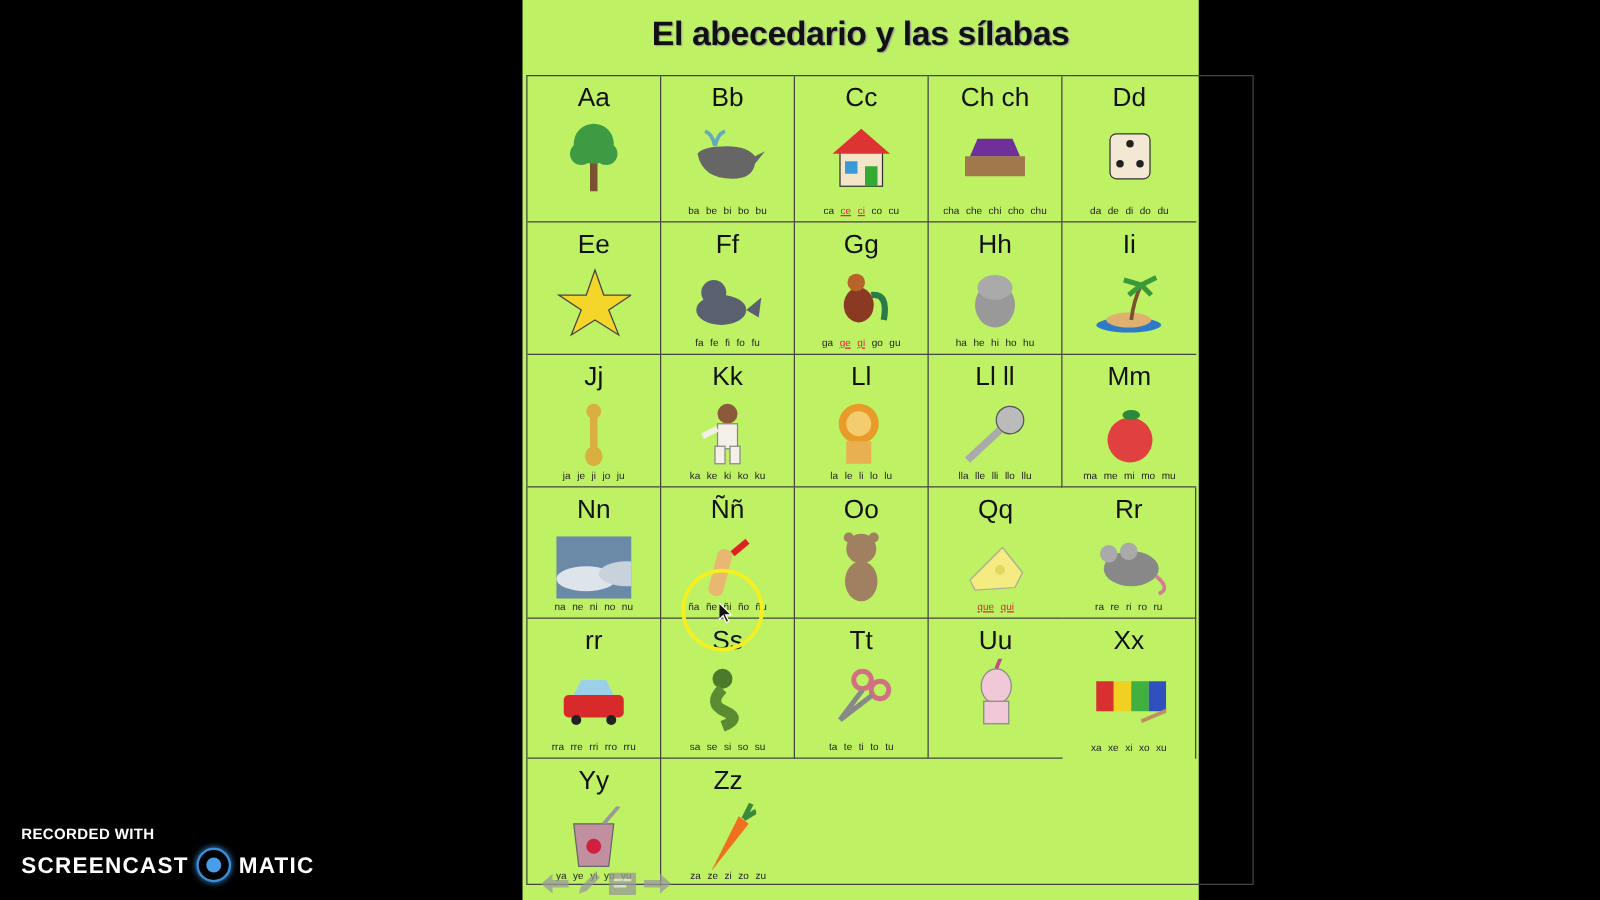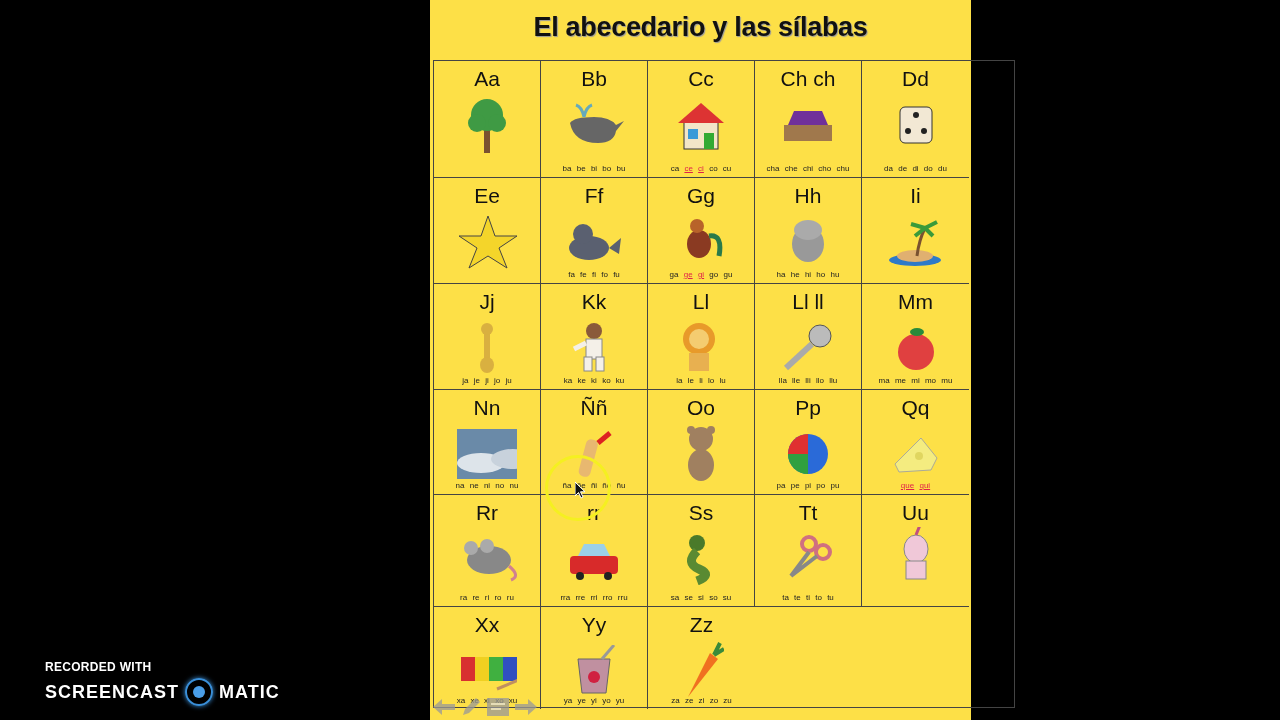--- a/index.html
+++ b/index.html
@@ -1,29 +1,29 @@
 <!DOCTYPE html>
 <html><head>
 <meta charset="utf-8">
 <style>
   html, body { margin:0; padding:0; }
   body { width:1280px; height:720px; background:#000; position:relative; overflow:hidden; font-family:"Liberation Sans", sans-serif; }
-  .page { position:absolute; left:430px; top:0; width:541px; height:720px; background:#fde047; }
+  .page { position:absolute; left:418px; top:0; width:541px; height:720px; background:#bef264; }
   .title { position:absolute; left:0; top:12px; width:541px; text-align:center; font-weight:bold; font-size:27px; color:#111; letter-spacing:-0.3px; text-shadow:1px 1px 1px #999; }
   .grid { position:absolute; left:3px; top:60px; width:582px; height:648px; border:1.5px solid #444; box-sizing:border-box; display:grid;
           grid-template-columns: 107px 107px 107px 107px 107px;
           grid-template-rows: 117px 106px 106px 105px 112px 102px; }
   .cell { border-right:1.5px solid #444; border-bottom:1.5px solid #444; position:relative; box-sizing:border-box; text-align:center; }
   .cell.lastcol { border-right:none; }
   .cell.lastrow { border-bottom:none; }
   .letter { position:absolute; top:6px; left:0; width:100%; font-size:21px; color:#111; }
   .pic { position:absolute; left:50%; top:38px; transform:translateX(-50%); width:60px; height:52px; display:flex; align-items:center; justify-content:center; }
   .syll { position:absolute; bottom:4px; left:0; width:100%; font-size:8px; color:#222; word-spacing:3px; }
   .syll .red { color:#e0204a;text-decoration:underline; }
-  .wm { position:absolute; left:17px; top:660px; color:#fff;margin-left:28px; }
+  .wm { position:absolute; left:17px; top:660px; color:#fff; }
   .wm .rec { font-size:12px; font-weight:bold; letter-spacing:0.3px; }
   .wm .brand { font-size:18px; font-weight:bold; letter-spacing:1px; margin-top:4px; display:flex; align-items:center;text-align:right; }
   .wm .dot { width:24px; height:24px; border-radius:50%; border:2px solid #3a8fd8; margin:0 6px; display:flex; align-items:center; justify-content:center; box-shadow:0 0 5px #3a8fd8; }
   .wm .dot span { width:12px; height:12px; border-radius:50%; background:#4a9ee8; display:block; }
   .navbar { position:absolute; left:433px; top:697px; display:flex; gap:6px; align-items:center; opacity:0.75; }
   .navbar div { display:flex; }
   .highlight { position:absolute; left:545px; top:455px; width:66px; height:66px; border:3px solid #f5f020; border-radius:50%; box-sizing:border-box; }
   .cursor { position:absolute; left:575px; top:482px; }
 </style>
 </head>
@@ -218,31 +218,20 @@
         <div class="letter">Oo</div>
         <div class="pic">
           <svg width="40" height="58">
             <circle cx="20" cy="14" r="12" fill="#a08060"></circle>
             <circle cx="10" cy="5" r="4" fill="#a08060"></circle>
             <circle cx="30" cy="5" r="4" fill="#a08060"></circle>
             <ellipse cx="20" cy="40" rx="13" ry="16" fill="#a08060"></ellipse>
           </svg>
         </div>
       </div>
-      <div class="cell">
-        <div class="letter">Pp</div>
-        <div class="pic">
-          <svg width="46" height="46">
-            <circle cx="23" cy="23" r="20" fill="#2a6ad8"></circle>
-            <path d="M23 3 A20 20 0 0 0 3 23 L23 23Z" fill="#e03030"></path>
-            <path d="M3 23 A20 20 0 0 0 23 43 L23 23Z" fill="#30a040"></path>
-          </svg>
-        </div>
-        <div class="syll"><span>pa</span> <span>pe</span> <span>pi</span> <span>po</span> <span>pu</span></div>
-      </div>
       <div class="cell lastcol">
         <div class="letter">Qq</div>
         <div class="pic">
           <svg width="50" height="40">
             <path d="M4 30 L30 4 L46 24 L40 36 L8 38Z" fill="#f4ec80" stroke="#aa9"></path>
             <circle cx="28" cy="22" r="4" fill="#e0d660"></circle>
           </svg>
         </div>
         <div class="syll"><span class="red">que</span> <span class="red">qui</span></div>
       </div>

